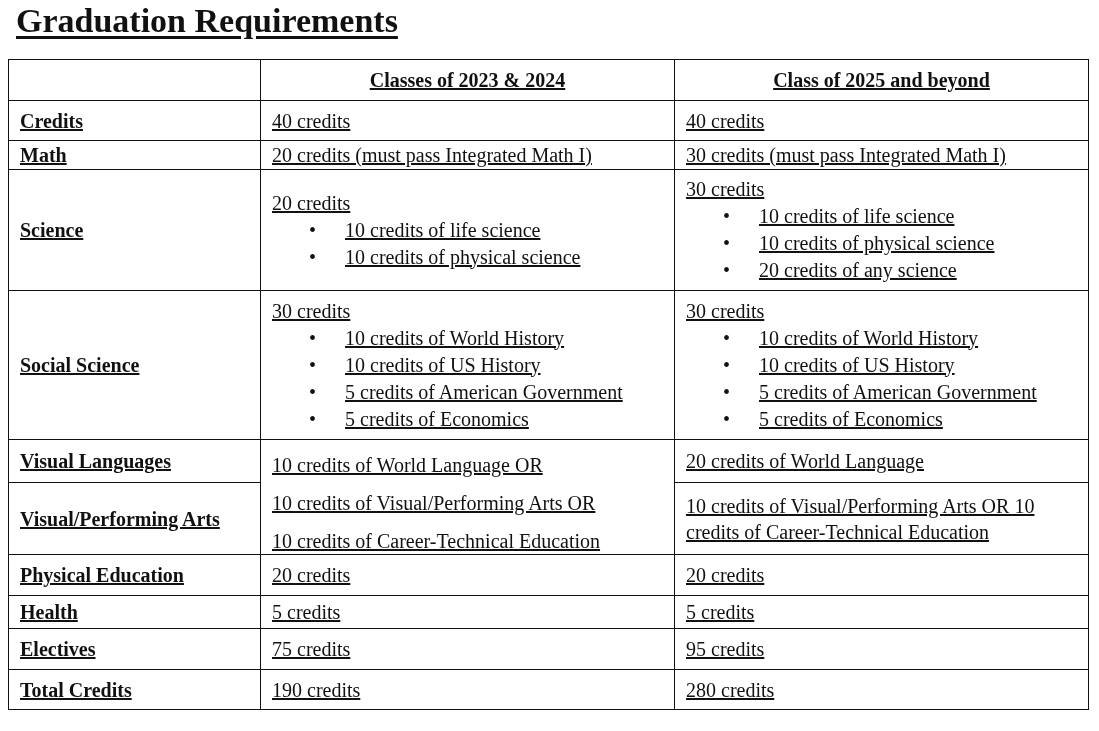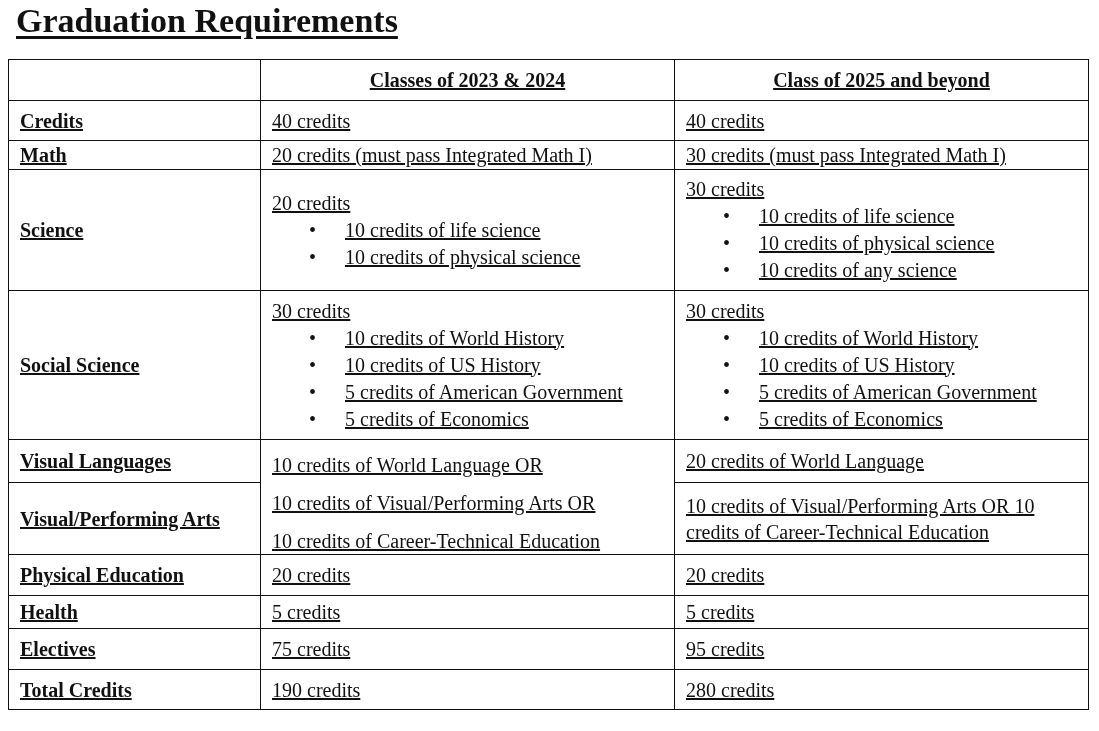--- a/index.html
+++ b/index.html
@@ -52,21 +52,21 @@
       <ul>
         <li>10 credits of life science</li>
         <li>10 credits of physical science</li>
       </ul>
     </td>
     <td>
       <div class="lead">30 credits</div>
       <ul>
         <li>10 credits of life science</li>
         <li>10 credits of physical science</li>
-        <li>10 credits of any science</li>
+        <li>20 credits of any science</li>
       </ul>
     </td>
   </tr>
   <tr style="height:149px">
     <td class="label">Social Science</td>
     <td>
       <div class="lead">30 credits</div>
       <ul>
         <li>10 credits of World History</li>
         <li>10 credits of US History</li>

